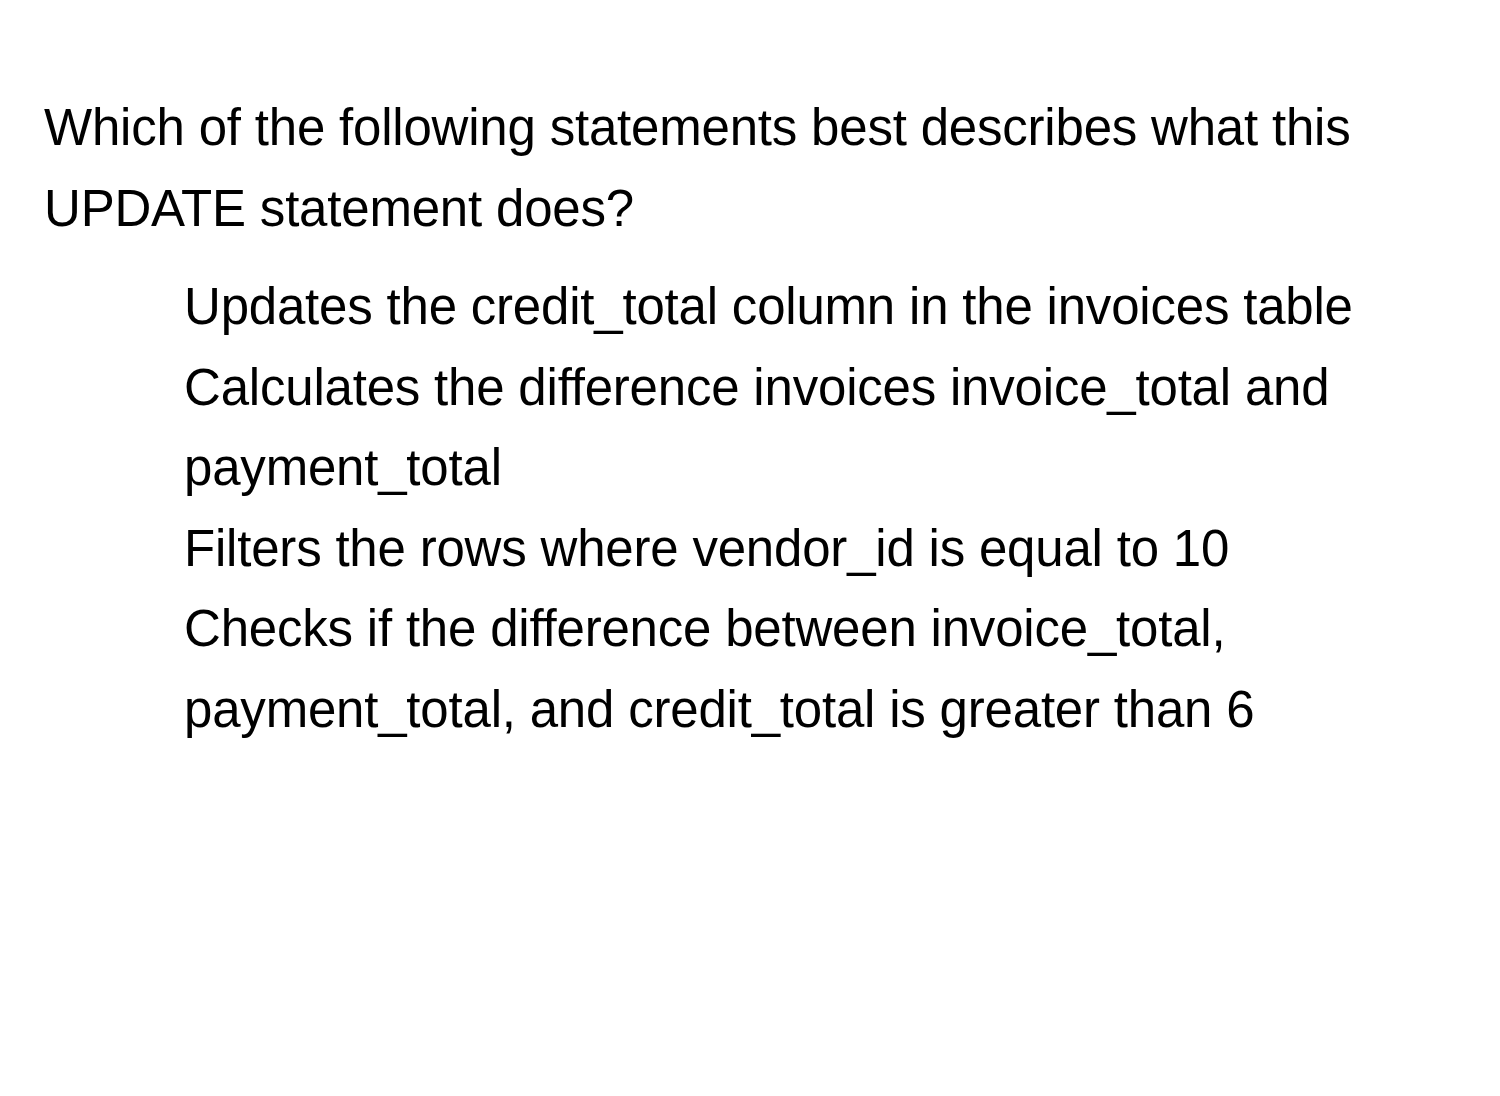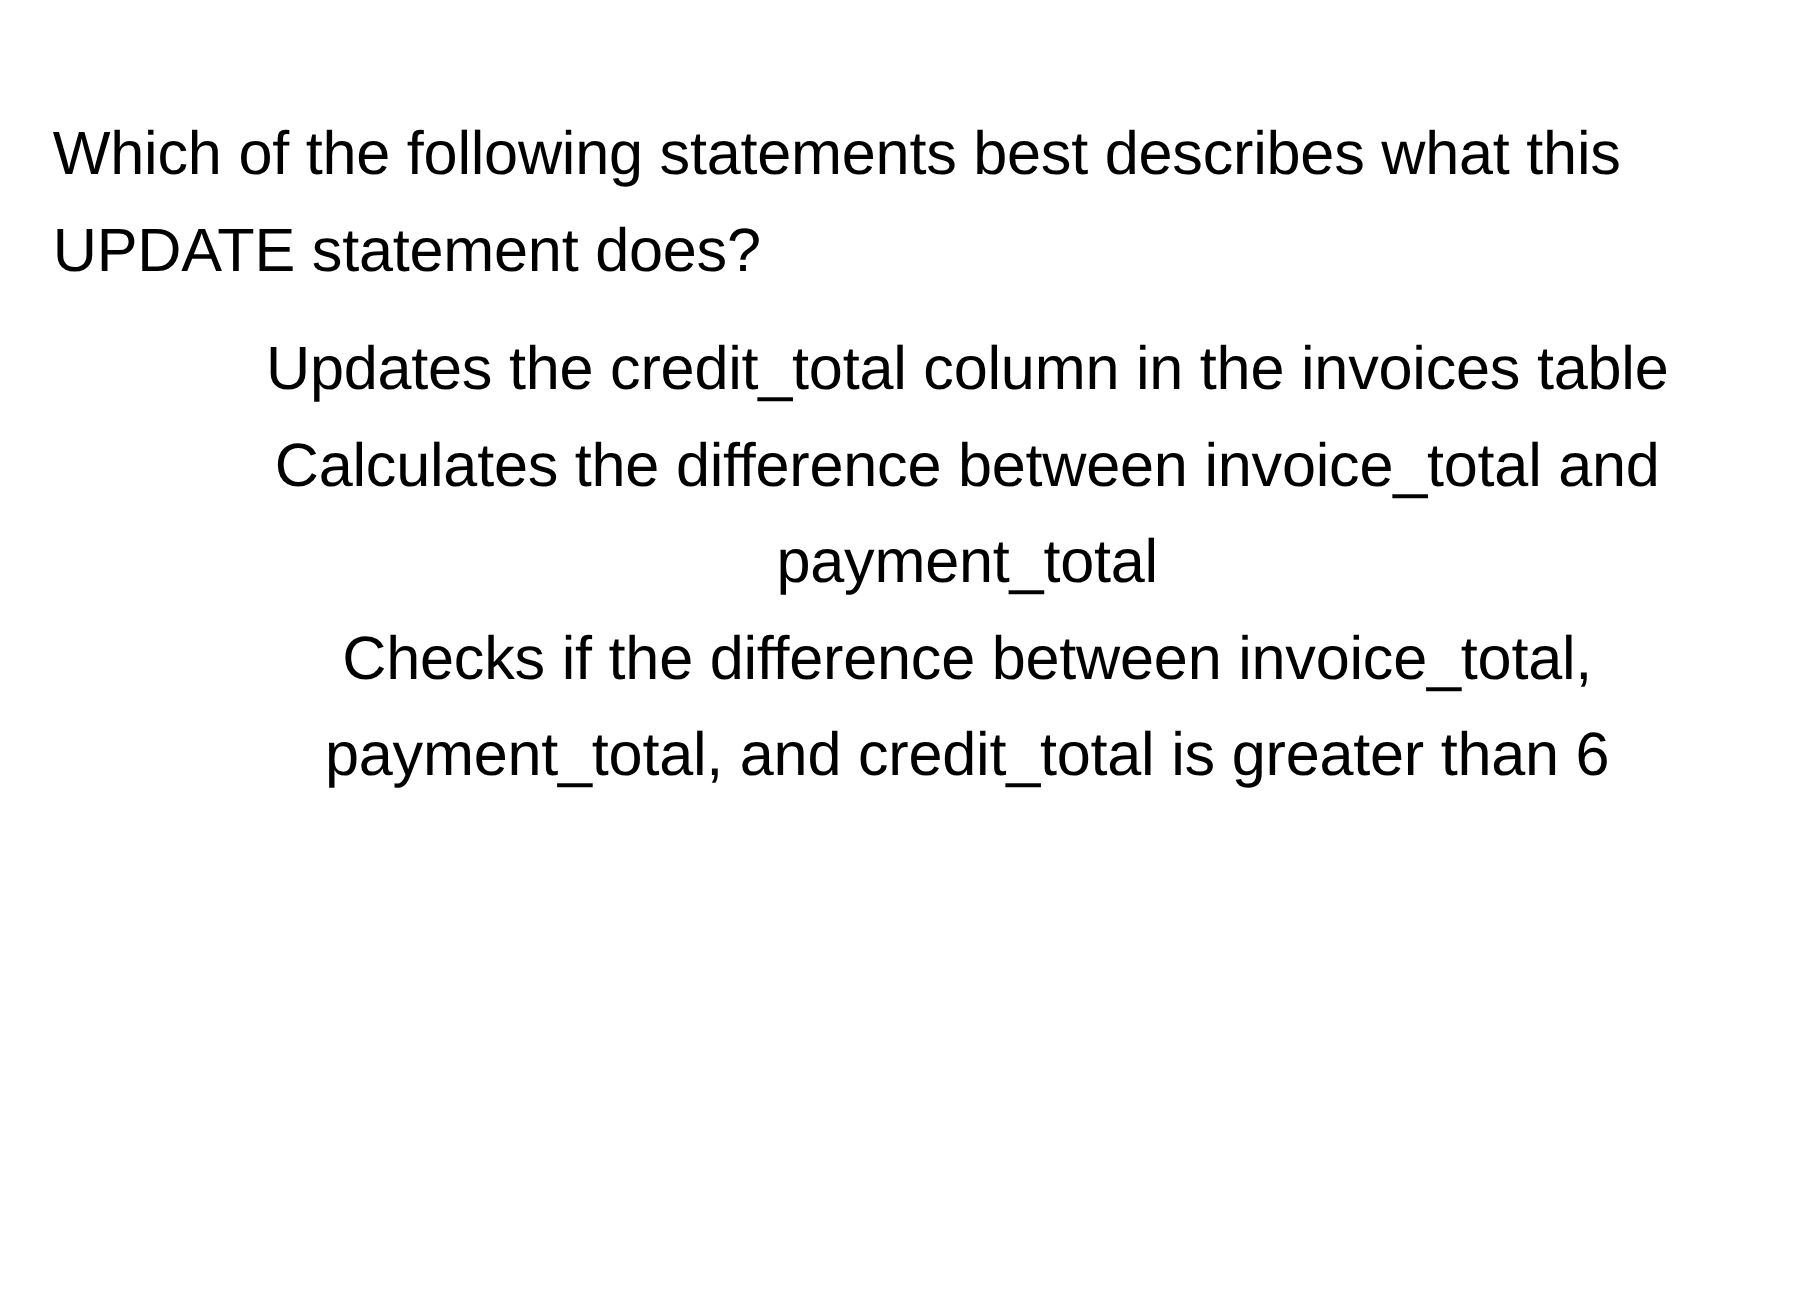--- a/index.html
+++ b/index.html
@@ -21,32 +21,32 @@
   .question {
     font-size: 51px;
     line-height: 1.58;
     letter-spacing: -0.2px;
     font-weight: 400;
     margin-bottom: 18px;
   }
   .options {
     padding-left: 140px;
     padding-right: 20px;
-    text-align: center;
   }
   .option {
     font-size: 51px;
     line-height: 1.58;
     letter-spacing: -0.2px;
     font-weight: 400;
   }
 </style>
 </head>
 <body>
 
 <div class="page">
   <div class="question">Which of the following statements best describes what this UPDATE statement does?</div>
   <div class="options">
     <div class="option">Updates the credit_total column in the invoices table</div>
-    <div class="option">Calculates the difference between invoice_total and payment_total</div>
+    <div class="option">Calculates the difference invoices invoice_total and payment_total</div>
+    <div class="option">Filters the rows where vendor_id is equal to 10</div>
     <div class="option">Checks if the difference between invoice_total, payment_total, and credit_total is greater than 6</div>
   </div>
 </div>
 
 </body></html>

